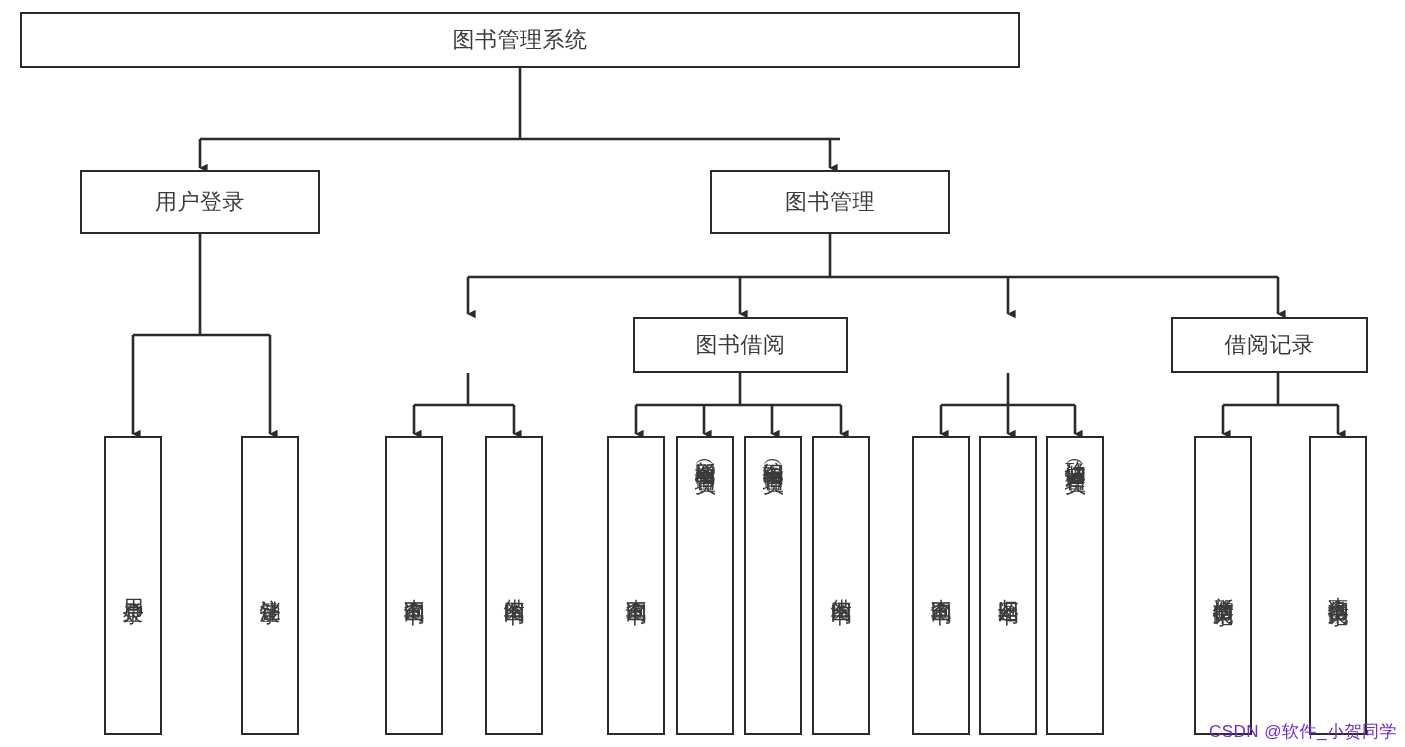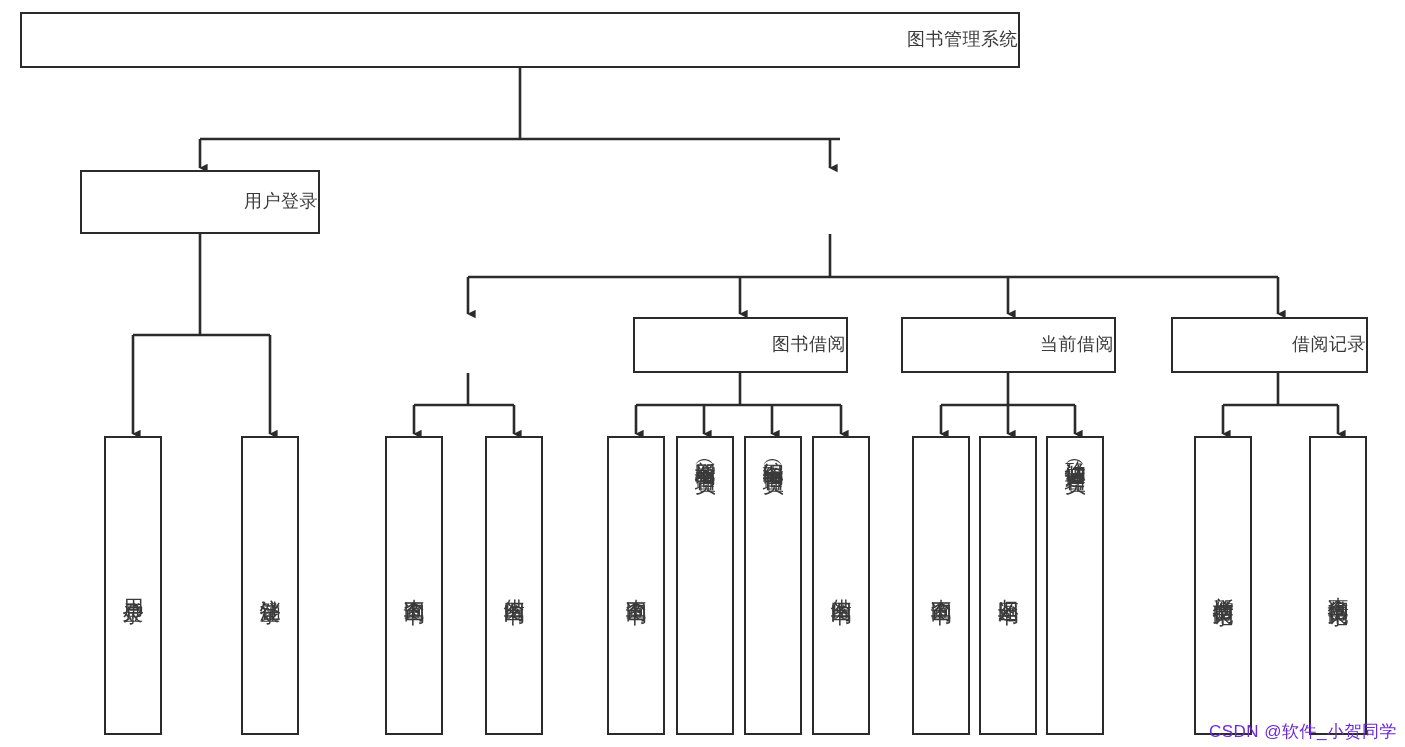--- a/index.html
+++ b/index.html
@@ -30,25 +30,24 @@
     box-sizing: border-box;
     border: 2px solid #2b2b2b;
     background: #ffffff;
     display: flex;
     align-items: center;
     justify-content: center;
     color: #3a3a3a;
     z-index: 2;
   }
   .node-box.horiz {
-    font-size: 18px;
+    font-size: 22px;
     letter-spacing: 0.5px;
     line-height: 1.2;
     white-space: nowrap;
-    justify-content: flex-end;
   }
   .node-box.vert {
     writing-mode: vertical-rl;
     text-orientation: upright;
     font-size: 21px;
     line-height: 1.25;
     letter-spacing: 2px;
     padding: 6px 0;
   }
   .node-box.vert.align-top {
@@ -133,27 +132,27 @@
     </g>
   </svg>
 
   <div class="node-box horiz" style="left:20px; top:12px; width:1000px; height:56px;">
     <span class="node-label">图书管理系统</span>
   </div>
 
   <div class="node-box horiz" style="left:80px; top:170px; width:240px; height:64px;">
     <span class="node-label">用户登录</span>
   </div>
+  <div class="node-box horiz" style="left:710px; top:170px; width:240px; height:64px;">
+    <span class="node-label">图书管理</span>
+  </div>
 
   <div class="node-box horiz" style="left:633px; top:317px; width:215px; height:56px;">
     <span class="node-label">图书借阅</span>
   </div>
-  <div class="node-box horiz" style="left:901px; top:317px; width:215px; height:56px;">
-    <span class="node-label">当前借阅</span>
-  </div>
   <div class="node-box horiz" style="left:1171px; top:317px; width:197px; height:56px;">
     <span class="node-label">借阅记录</span>
   </div>
 
   <div class="node-box vert" style="left:104px; top:436px; width:58px; height:299px;">
     <span class="node-label">用户登录</span>
   </div>
   <div class="node-box vert" style="left:241px; top:436px; width:58px; height:299px;">
     <span class="node-label">注销登录</span>
   </div>

